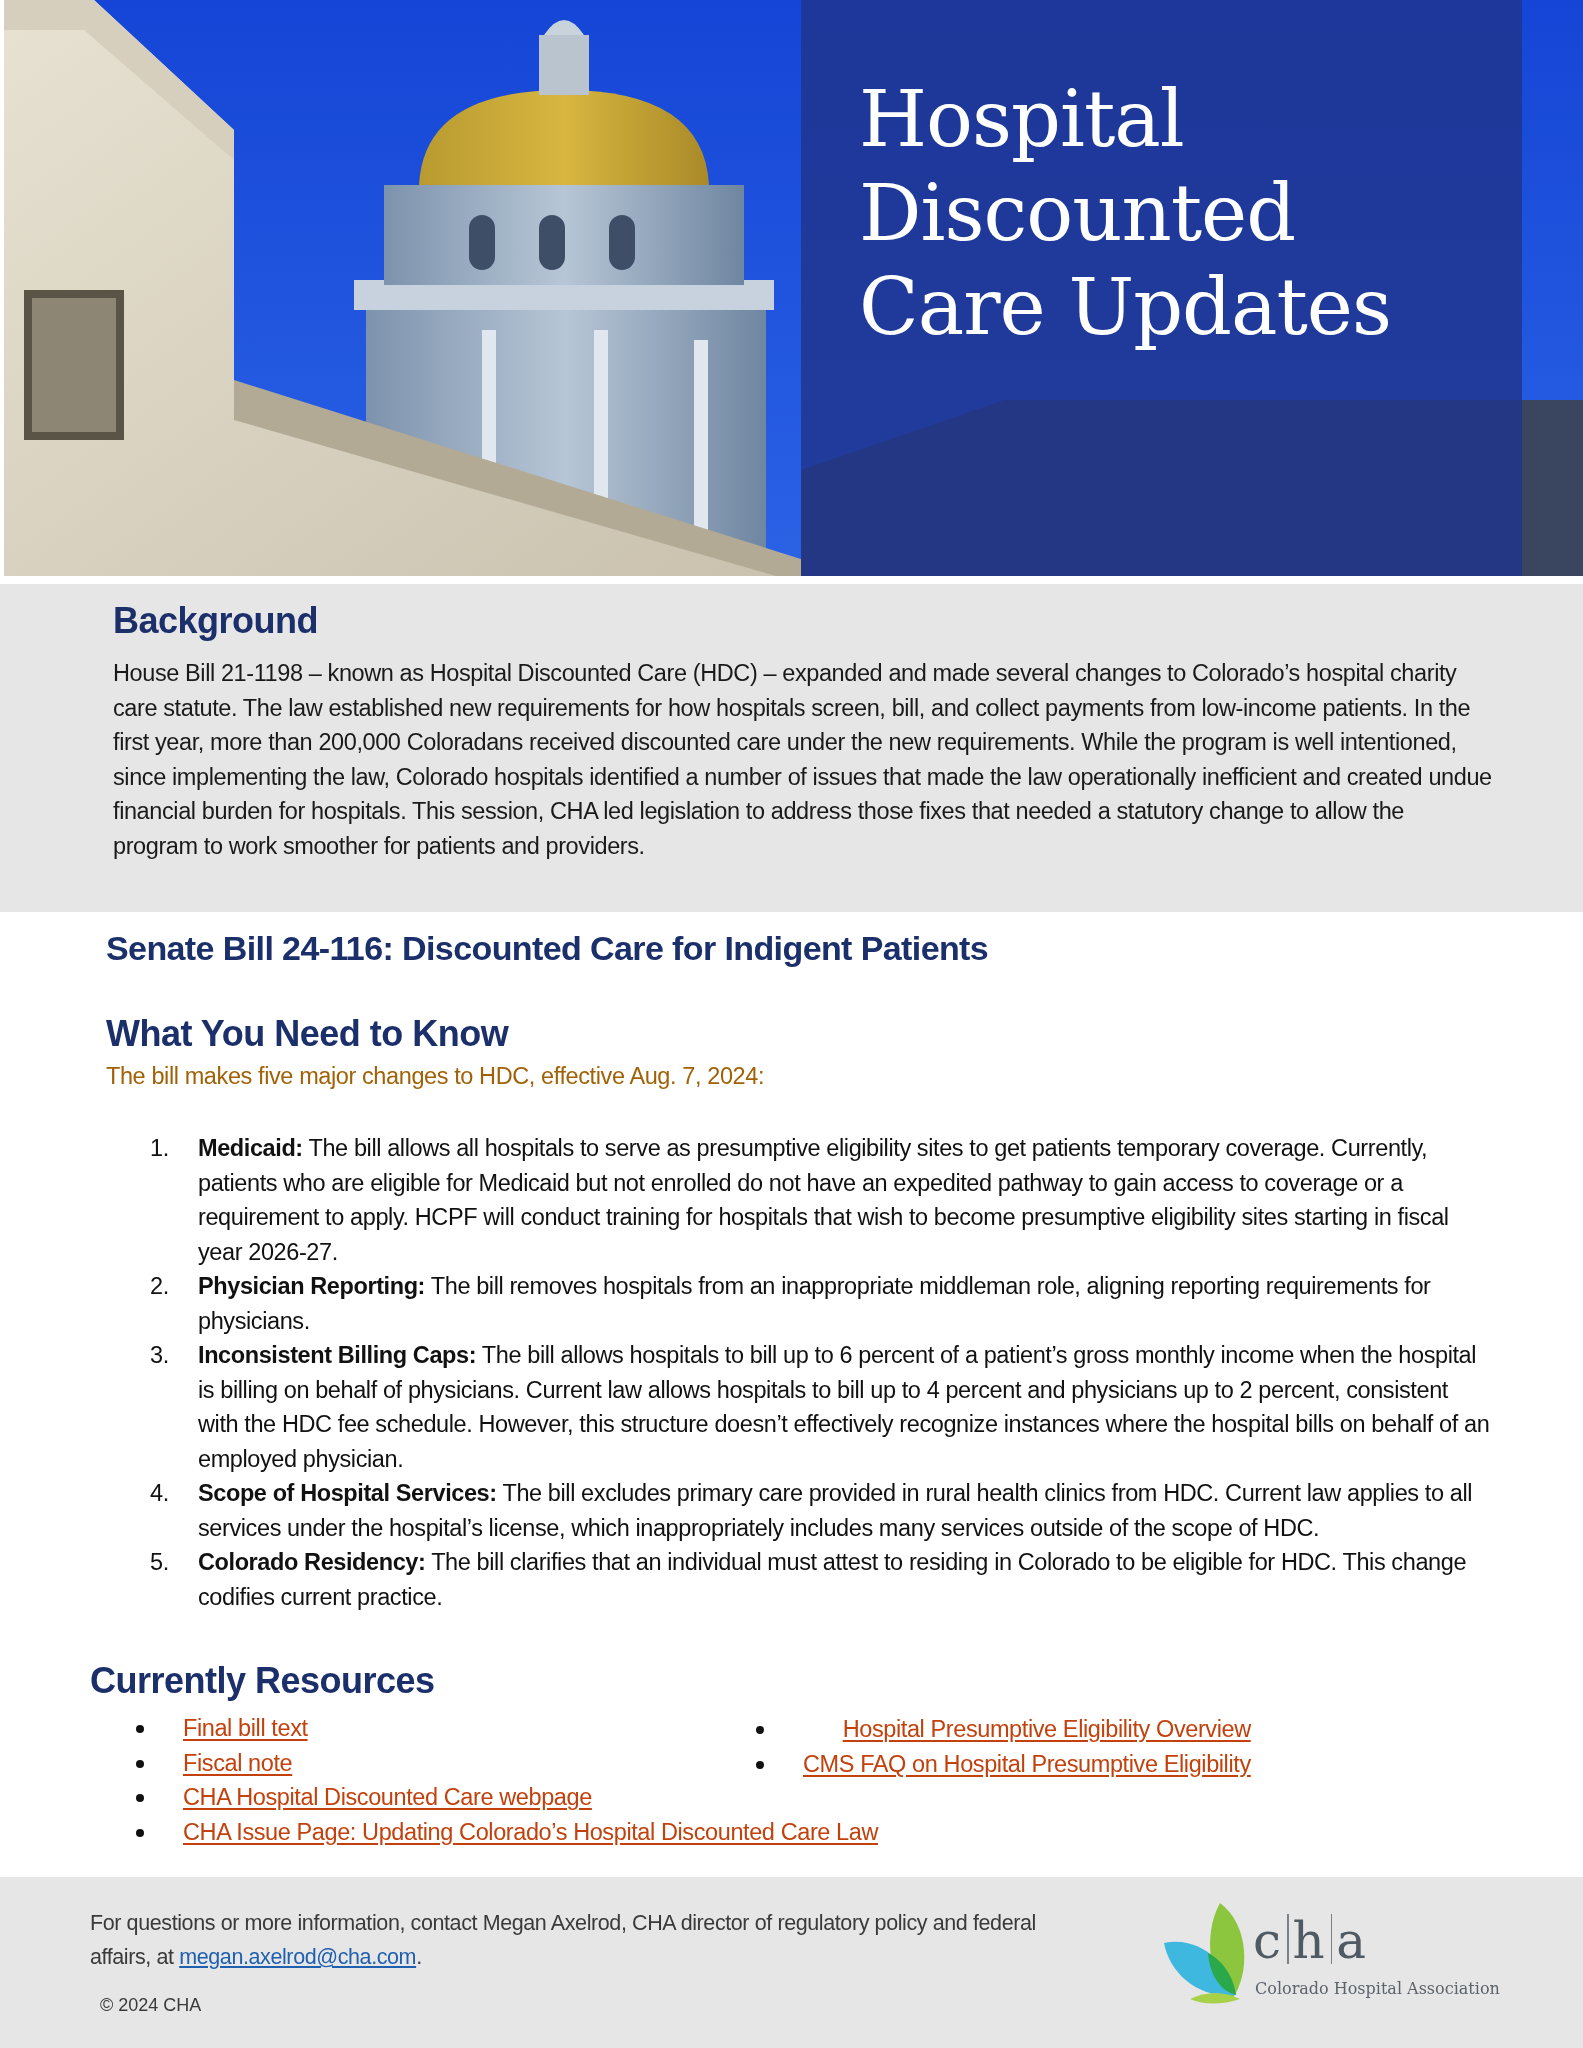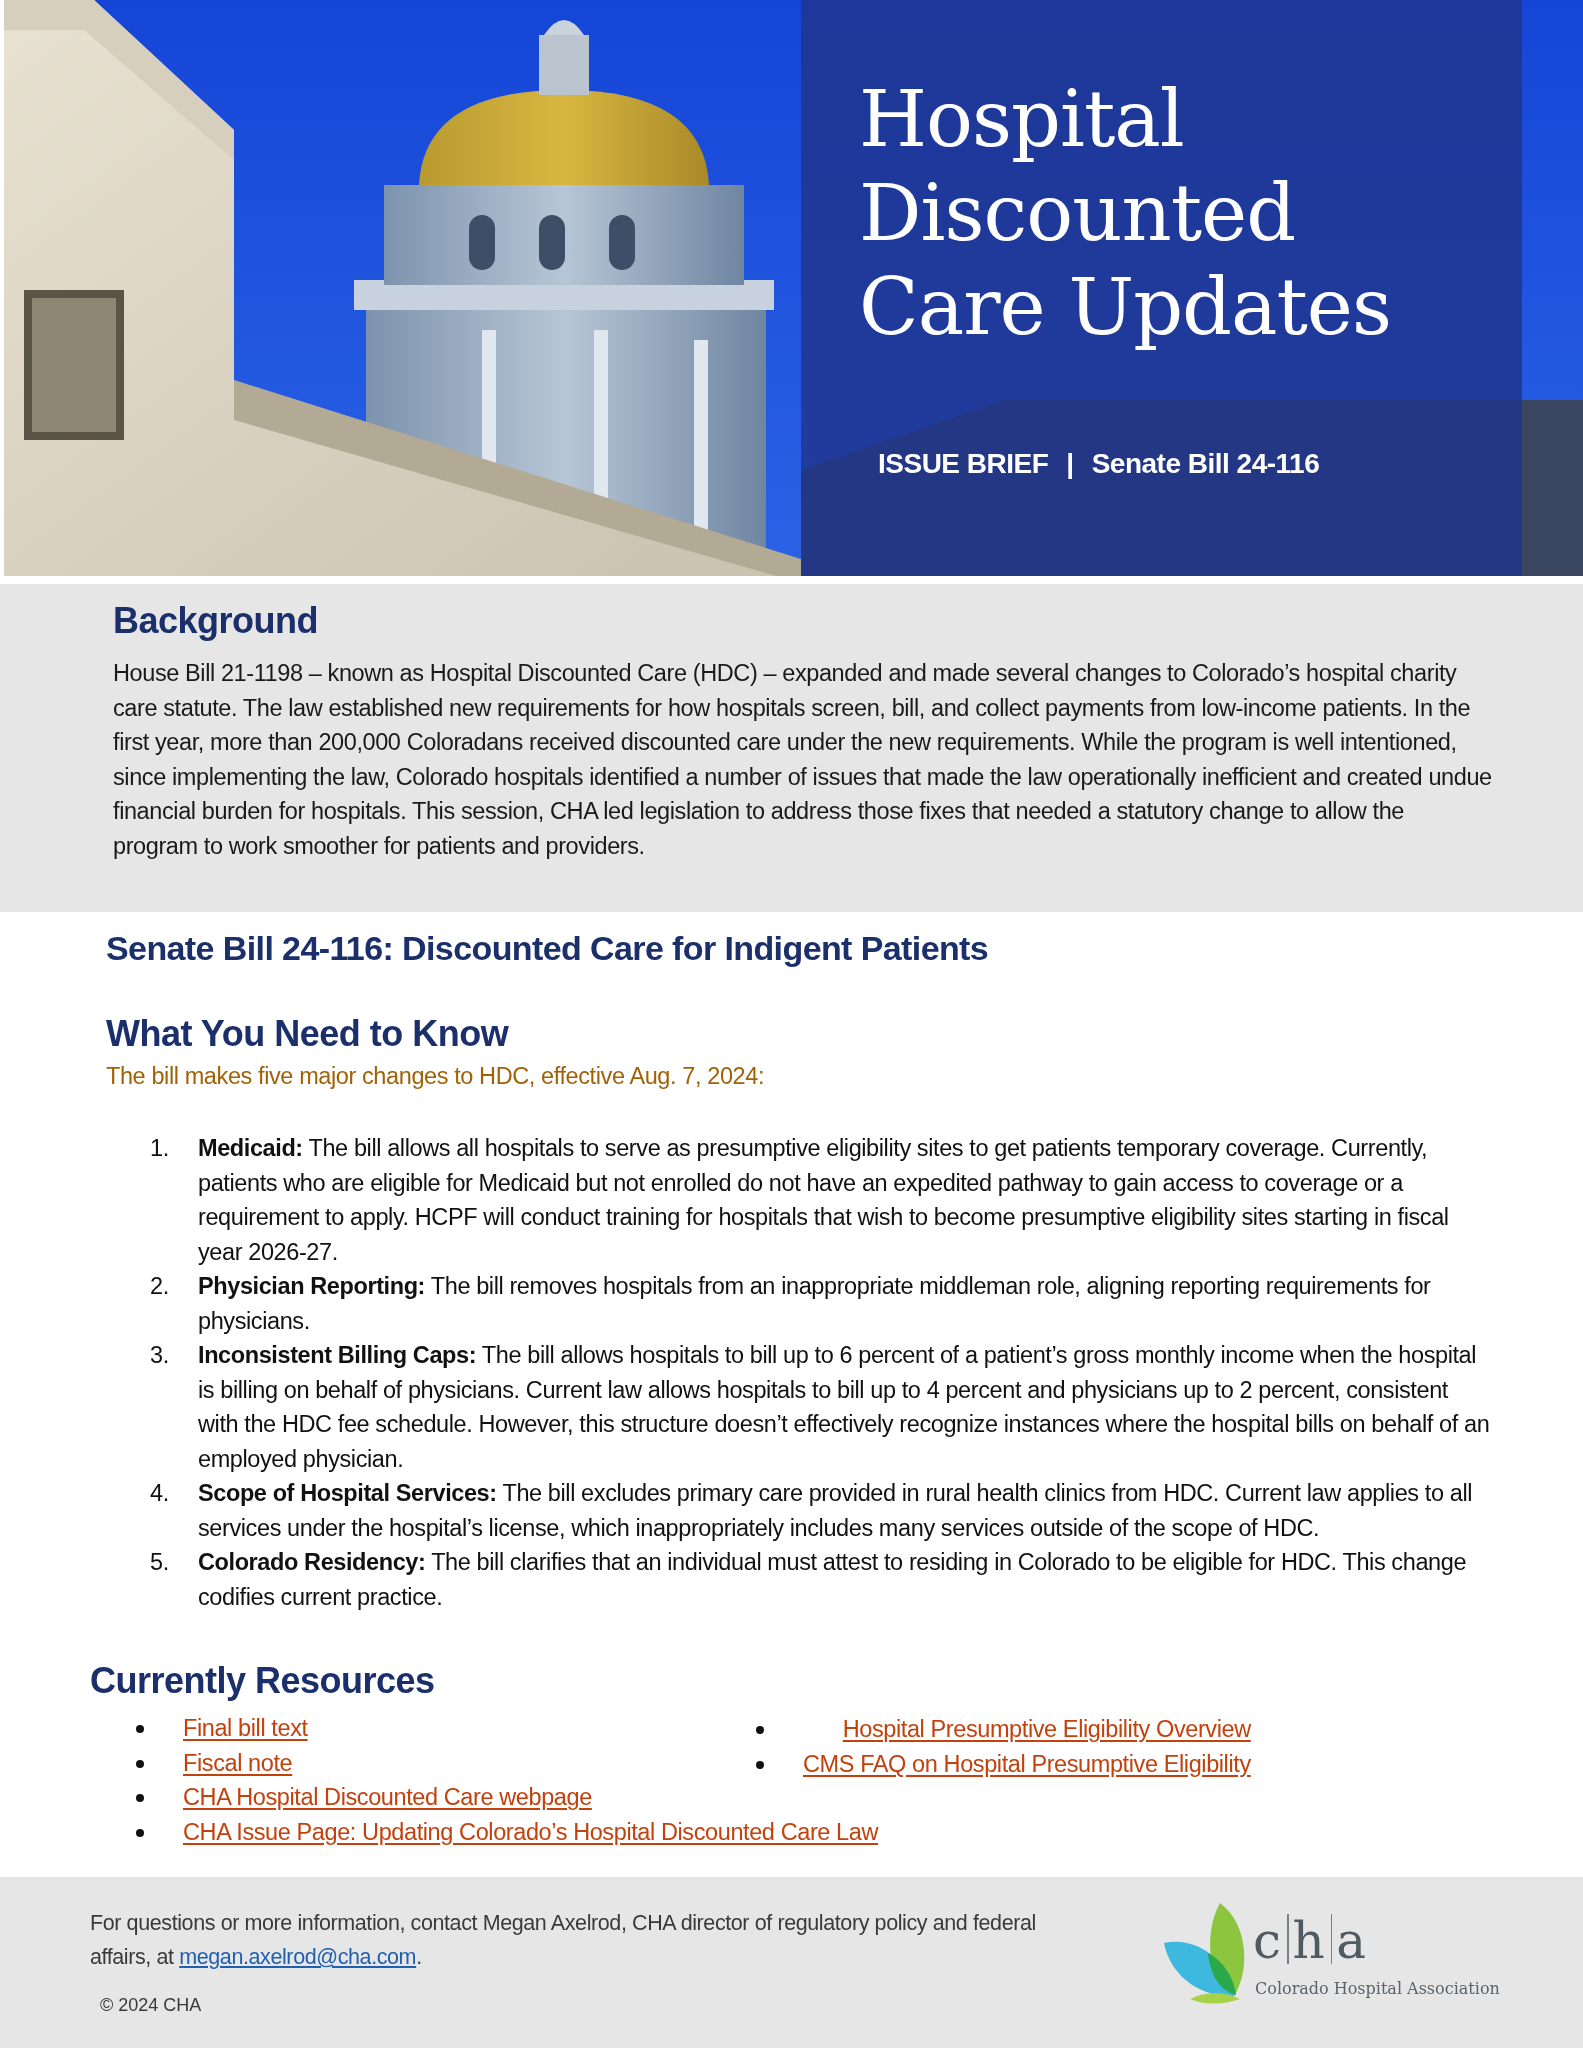--- a/index.html
+++ b/index.html
@@ -111,23 +111,20 @@
     <path d="M230 380 L800 560 L800 584 L230 420 Z" fill="#b3aa96"></path>
 
     <path d="M797 584 L797 470 L1000 400 L1583 400 L1583 584 Z" fill="#3a4560"></path>
   </svg>
   <div class="title-panel"></div>
   <div class="title">
     <div>Hospital</div>
     <div>Discounted</div>
     <div>Care Updates</div>
   </div>
-  <div class="subtitle">
-    <span>ISSUE BRIEF</span><span class="sep">|</span><span>Senate Bill 24-116</span>
-  </div>
 </div>
 
 <div class="bg-section"></div>
 <h2 class="h-bg">Background</h2>
 <p class="bg-text">House Bill 21-1198 – known as Hospital Discounted Care (HDC) – expanded and made several changes to Colorado’s hospital charity care statute. The law established new requirements for how hospitals screen, bill, and collect payments from low-income patients. In the first year, more than 200,000 Coloradans received discounted care under the new requirements. While the program is well intentioned, since implementing the law, Colorado hospitals identified a number of issues that made the law operationally inefficient and created undue financial burden for hospitals. This session, CHA led legislation to address those fixes that needed a statutory change to allow the program to work smoother for patients and providers.</p>
 
 <h1 class="h-bill">Senate Bill 24-116: Discounted Care for Indigent Patients</h1>
 <h2 class="h-know">What You Need to Know</h2>
 <p class="intro">The bill makes five major changes to HDC, effective Aug. 7, 2024:</p>
 

